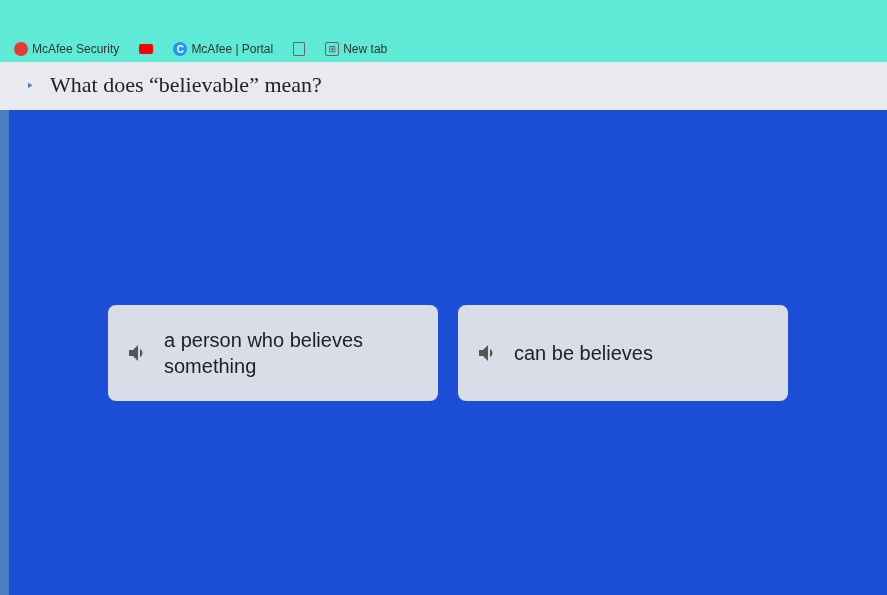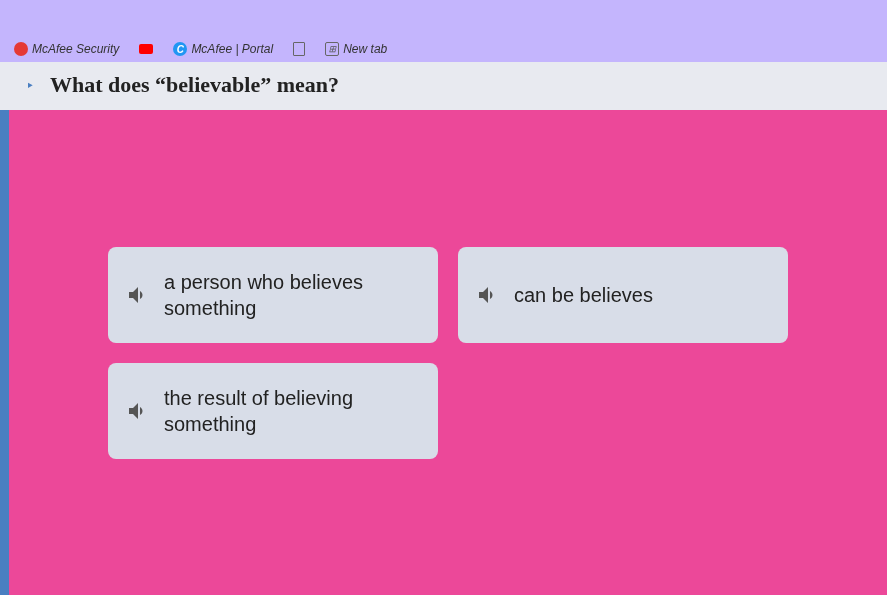--- a/index.html
+++ b/index.html
@@ -7,26 +7,25 @@
     body {
       width: 887px;
       height: 595px;
       font-family: Arial, sans-serif;
       background: #4a7fc1;
       overflow: hidden;
     }
 
     
     .browser-chrome {
-      background: #c4b5fd;
+      background: #5eead4;
       height: 62px;
       display: flex;
       flex-direction: column;
       justify-content: flex-end;
-      font-style: italic;
     }
 
     .bookmarks-bar {
       display: flex;
       align-items: center;
       padding: 4px 8px;
       gap: 8px;
       font-size: 12px;
       color: #333;
     }
@@ -118,29 +117,29 @@
       display: flex;
       align-items: center;
       justify-content: center;
       font-size: 18px;
       color: #4a7fc1;
       cursor: pointer;
     }
 
     .question-text {
       font-size: 22px;
-      font-weight: 700;
+      font-weight: 400;
       color: #222;
       font-family: Georgia, serif;
     }
 
     
     .quiz-area {
       flex: 1;
-      background: #ec4899;
+      background: #1d4ed8;
       display: flex;
       align-items: center;
       justify-content: center;
       padding: 29px;
       margin-left: 9px;
     }
 
     .answers-grid {
       display: grid;
       grid-template-columns: 1fr 1fr;
@@ -227,24 +226,16 @@
       <div class="answer-card">
         <div class="sound-icon">
           <svg viewBox="0 0 24 24" fill="#555">
             <path d="M3 9v6h4l5 5V4L7 9H3zm13.5 3c0-1.77-1.02-3.29-2.5-4.03v8.05c1.48-.73 2.5-2.25 2.5-4.02z"></path>
           </svg>
         </div>
         <span class="answer-label">can be believes</span>
       </div>
 
 
-      <div class="answer-card">
-        <div class="sound-icon">
-          <svg viewBox="0 0 24 24" fill="#555">
-            <path d="M3 9v6h4l5 5V4L7 9H3zm13.5 3c0-1.77-1.02-3.29-2.5-4.03v8.05c1.48-.73 2.5-2.25 2.5-4.02z"></path>
-          </svg>
-        </div>
-        <span class="answer-label">the result of believing something</span>
-      </div>
 
     </div>
   </div>
 </div>
 
 </body></html>

